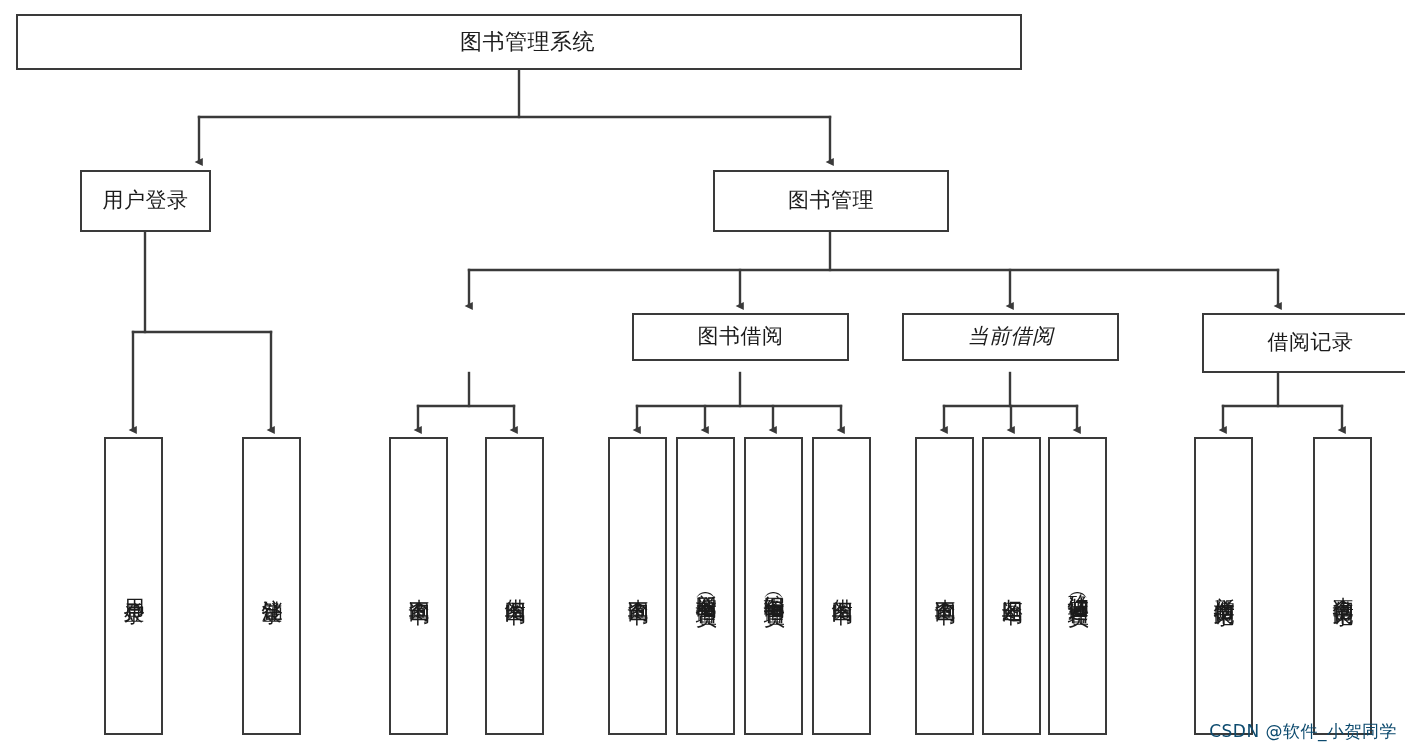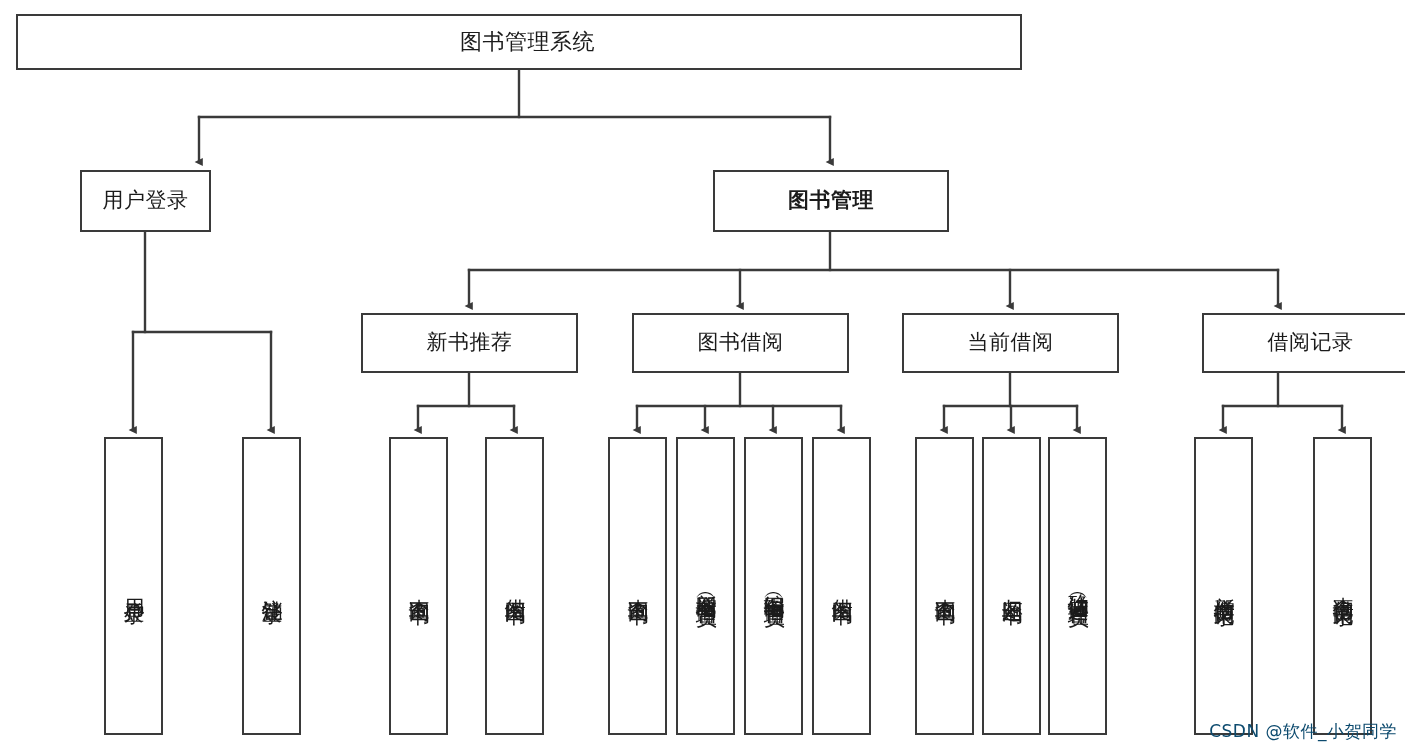--- a/index.html
+++ b/index.html
@@ -128,31 +128,28 @@
     </g>
   </svg>
 
   <div class="node h" id="root-node" style="left:16px; top:14px; width:1006px; height:56px;padding-left:21px;">
     <span class="htext">图书管理系统</span>
   </div>
 
   <div class="node h" style="left:80px; top:170px; width:131px; height:62px;">
     <span class="htext">用户登录</span>
   </div>
-  <div class="node h" style="left:713px; top:170px; width:236px; height:62px;font-weight:bold;">
+  <div class="node h" style="left:713px; top:170px; width:236px; height:62px;">
     <span class="htext">图书管理</span>
   </div>
 
-  <div class="node h" style="left:361px; top:313px; width:217px; height:60px;">
-    <span class="htext">新书推荐</span>
-  </div>
-  <div class="node h" style="left:632px; top:313px; width:217px; height:60px;">
+  <div class="node h" style="left:632px; top:313px; width:217px; height:48px;">
     <span class="htext">图书借阅</span>
   </div>
-  <div class="node h" style="left:902px; top:313px; width:217px; height:60px;">
+  <div class="node h" style="left:902px; top:313px; width:217px; height:48px;font-style:italic;">
     <span class="htext">当前借阅</span>
   </div>
   <div class="node h" style="left:1170px; top:313px; width:217px; height:60px;margin-left:32px;">
     <span class="htext">借阅记录</span>
   </div>
 
   <div class="node v" style="left:104px; top:437px; width:59px; height:298px;">
     <span class="vtext">用户登录</span>
   </div>
   <div class="node v" style="left:242px; top:437px; width:59px; height:298px;">

